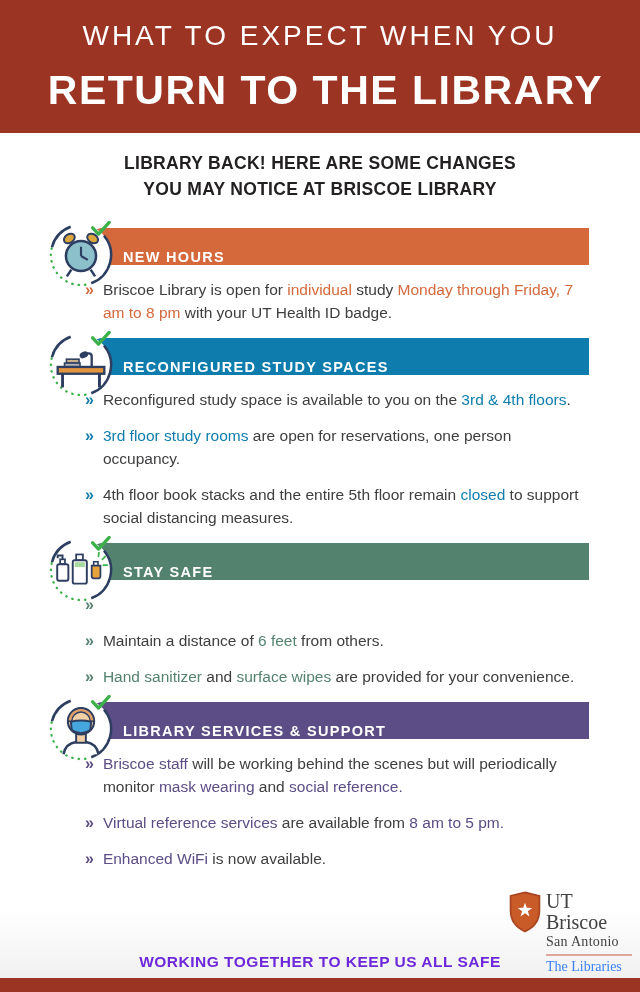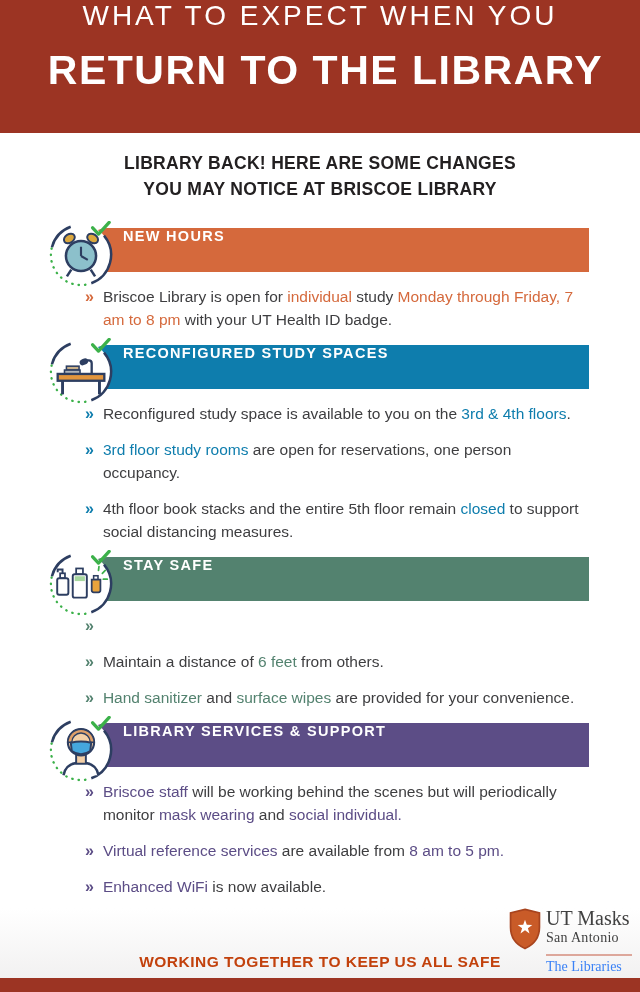--- a/index.html
+++ b/index.html
@@ -1,50 +1,50 @@
 <!DOCTYPE html>
 <html><head>
 <meta charset="utf-8">
 <style>
   html,body { margin:0; padding:0; background:#fff; }
   .poster { position:relative; width:640px; height:992px; background:#fff;
             font-family:"Liberation Sans", sans-serif; overflow:hidden; }
 
   
   .header { height:133px; color:#fff; text-align:center; display:flex;
-            flex-direction:column; gap:15px; }
+            flex-direction:column; justify-content:center; gap:15px; }
   .header-line1 { font-size:28px; font-weight:400; letter-spacing:3px; }
   .header-line2 { font-size:41px; font-weight:700; letter-spacing:1.5px;padding-left:11px; }
 
   
   .intro { margin-top:17px; text-align:center; font-weight:700; font-size:17.5px;
            line-height:26px; color:#232021; letter-spacing:0.3px; }
 
   
   .section { margin-top:14px; }
   .section:first-child { margin-top:26px; }
-  .banner { position:relative; margin-left:85px; margin-right:51px; height:44px;
+  .banner { position:relative; margin-left:85px; margin-right:51px; height:37px;
             border-radius:27px 0 0 27px; background:var(--accent);
-            display:flex; align-items:flex-start; padding-left:38px; box-sizing:border-box; }
+            display:flex; align-items:flex-end; padding-left:38px; box-sizing:border-box; }
   .banner-title { color:#fff; font-weight:700; font-size:14.5px; letter-spacing:1.3px; }
   .icon-wrap { position:absolute; left:-38px; top:-7px; width:68px; height:68px; }
   .icon-wrap svg { width:68px; height:68px; display:block; }
 
   .bullets { margin:2px 45px 0 85px; }
   .bullet { display:flex; margin-top:13px; }
   .marker { color:var(--accent); font-weight:700; font-size:16px; line-height:23px;
             margin-right:9px; flex:0 0 auto; }
   .bullet-text { margin:0; font-size:15.5px; line-height:23px; color:#3E3E40; max-width:480px; }
   .bullet-text .accent { color:var(--accent); font-weight:400; }
 
   
   .bottom-fade { position:absolute; left:0; right:0; bottom:14px; height:70px;
                  background:linear-gradient(rgba(244,244,244,0), #f2f1f1); pointer-events:none; }
   .tagline { position:absolute; left:0; right:0; bottom:21px; text-align:center;
-             font-weight:700; font-size:15.5px; letter-spacing:0.5px; color:#c2410c; }
+             font-weight:700; font-size:15.5px; letter-spacing:0.5px; color:#6d28d9; }
   .footer-bar { position:absolute; left:0; right:0; bottom:0; height:14px; }
 
   
   .logo { position:absolute; right:8px; bottom:17px; width:124px; }
   .logo-row { display:flex; align-items:flex-start; }
   .shield { width:34px; height:42px; margin-right:4px; flex:0 0 auto; }
   .logo-org { font-family:"Liberation Serif", serif; font-size:20px; color:#414141; line-height:21px; }
   .logo-city { font-family:"Liberation Serif", serif; font-size:14px; color:#414141;
                letter-spacing:0.3px; margin-top:1px; }
   .logo-divider { height:2px; background:#DDA79B; margin:4px 0 3px 38px; }
@@ -193,21 +193,21 @@
       <path d="M21.6 27 A13.4 13.4 0 0 1 48.4 27 L44.5 27 A9.5 9.5 0 0 0 25.5 27 Z" fill="#DFA069" stroke-width="1.4"></path>
       <path d="M24.5 27.5 Q35 25 45.5 27.5 L44.5 36 Q35 42.5 25.5 36 Z" fill="#45A7DD" stroke-width="2"></path>
     </g>
   </svg>
           </div>
       <div class="banner-title">LIBRARY SERVICES &amp; SUPPORT</div>
     </div>
     <div class="bullets">
           <div class="bullet">
             <span class="marker">»</span>
-            <p class="bullet-text"><span class="accent">Briscoe staff</span><span> will be working behind the scenes but will periodically monitor </span><span class="accent">mask wearing</span><span> and </span><span class="accent">social individual.</span></p>
+            <p class="bullet-text"><span class="accent">Briscoe staff</span><span> will be working behind the scenes but will periodically monitor </span><span class="accent">mask wearing</span><span> and </span><span class="accent">social reference.</span></p>
           </div>
           <div class="bullet">
             <span class="marker">»</span>
             <p class="bullet-text"><span class="accent">Virtual reference services</span><span> are available from </span><span class="accent">8 am to 5 pm.</span></p>
           </div>
           <div class="bullet">
             <span class="marker">»</span>
             <p class="bullet-text"><span class="accent">Enhanced WiFi</span><span> is now available.</span></p>
           </div>
         </div>
@@ -216,21 +216,21 @@
 
   <div class="bottom-fade"></div>
 
   <div class="logo">
     <div class="logo-row">
       <svg class="shield" viewBox="0 0 40 48">
         <path d="M20 1 L37 5 V22 C37 35 29 43 20 47 C11 43 3 35 3 22 V5 Z" fill="#C95B28" stroke="#A8441E" stroke-width="2"></path>
         <polygon points="20,13 22.1,19.1 28.6,19.2 23.4,23.1 25.3,29.3 20,25.6 14.7,29.3 16.6,23.1 11.4,19.2 17.9,19.1" fill="#ffffff"></polygon>
       </svg>
       <div class="logo-texts">
-        <div class="logo-org">UT Masks</div>
+        <div class="logo-org">UT Briscoe</div>
         <div class="logo-city">San Antonio</div>
       </div>
     </div>
     <div class="logo-divider"></div>
     <div class="logo-dept">The Libraries</div>
   </div>
 
   <div class="tagline">WORKING TOGETHER TO KEEP US ALL SAFE</div>
   <div class="footer-bar" style="background: rgb(156, 52, 35);"></div>
 </div>

